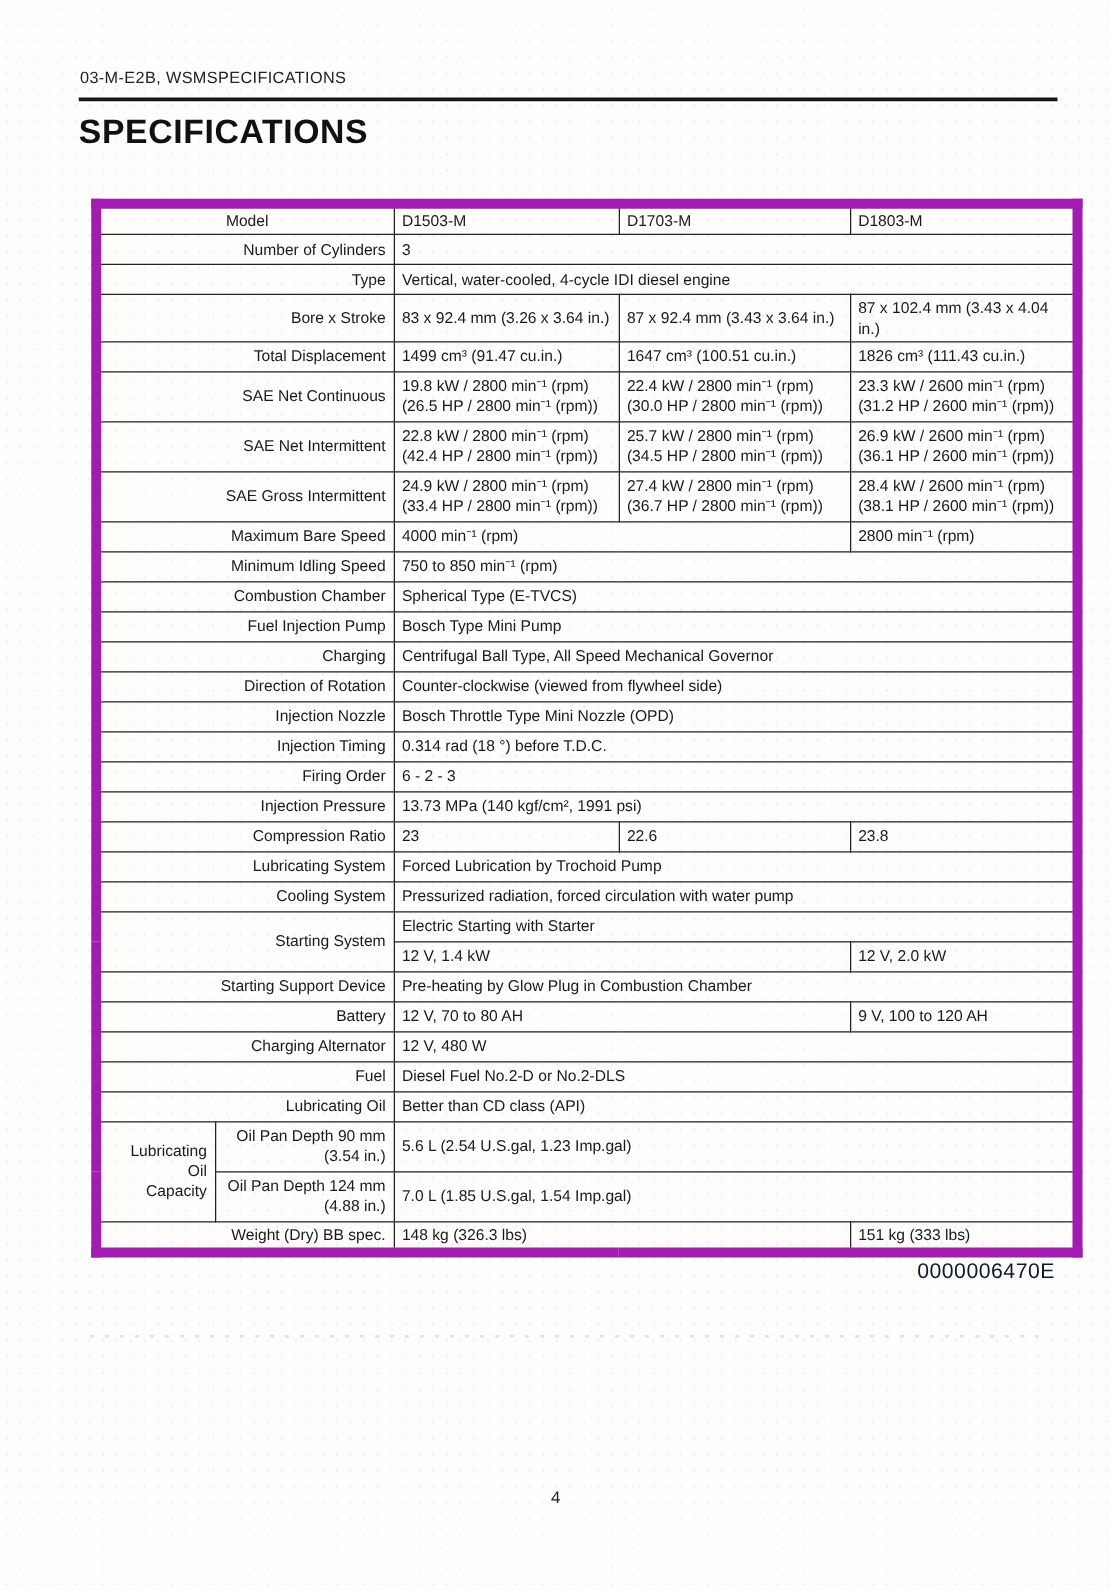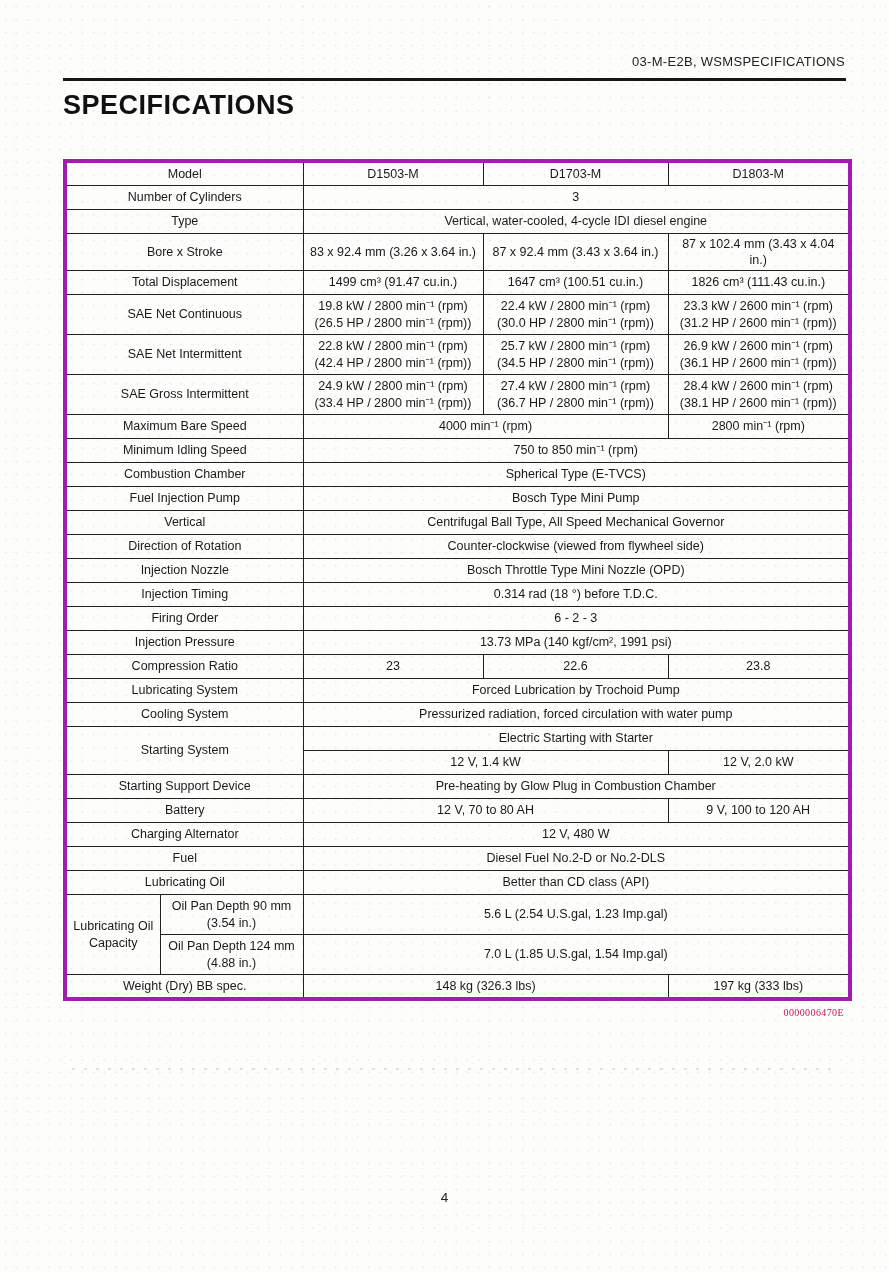--- a/index.html
+++ b/index.html
@@ -19,21 +19,21 @@
       radial-gradient(rgba(0,0,0,0.028) 1px, transparent 1.2px);
     background-size: 11px 13px, 17px 7px;
     background-position: 0 0, 5px 3px;
   }
   .page { position: absolute; inset: 0; }
 
   .running-header {
     position: absolute;
     top: 54px; left: 64px; right: 44px;
     display: flex;
-    justify-content: flex-end;
+    justify-content: flex-start;
     align-items: baseline;
     font-size: 13px;
     letter-spacing: 0.3px;
     color: #222;
   }
   .header-rule {
     position: absolute;
     top: 78px; left: 63px; right: 43px;
     height: 2.5px;
     background: #161616;
@@ -43,51 +43,50 @@
     top: 90px; left: 63px;
     margin: 0;
     font-size: 27px;
     font-weight: bold;
     letter-spacing: 0.5px;
     color: #111;
   }
 
   table.spec-table {
     position: absolute;
-    top: 159px; left: 63px;
+    top: 159px; left: 73px;
     width: 785px;
     border-collapse: collapse;
     table-layout: fixed;
-    border: 4px solid #a21caf;
+    border: 8px solid #a21caf;
     background: transparent;
   }
   .spec-table td, .spec-table th {
     border: 1px solid #212121;
     font-size: 12.5px;
     font-weight: normal;
     line-height: 1.3;
     vertical-align: middle;
     padding: 2px 6px;
     color: #1a1a1a;
     overflow: hidden;
   }
   .spec-table tr { height: 24px; }
   .spec-table tr.tall { height: 40px; }
-  .lbl { text-align: center; padding-left: 7px; }
-  .val { text-align: center; }
+  .lbl { text-align: right; padding-left: 7px; }
+  .val { text-align: left; }
   .b { font-weight: bold; }
   .pre { white-space: pre-line; margin-left: 24px; }
 
   .doc-number {
     position: absolute;
     top: 1007px; right: 45px;
-    font-size: 10px;
+    font-size: 17px;
     letter-spacing: 0.4px;
-    color: #be185d;
-    font-family: Liberation Serif, serif;
+    color: #0f172a;
   }
   .scan-line {
     position: absolute;
     top: 1068px; left: 72px; right: 58px;
     height: 2px;
     background: repeating-linear-gradient(90deg, rgba(0,0,0,0.20) 0 3px, transparent 3px 12px);
     opacity: 0.55;
   }
   .page-number {
     position: absolute;
@@ -195,21 +194,21 @@
         <td class="lbl" colspan="2">Combustion Chamber</td>
         <td class="val" colspan="3">Spherical Type (E-TVCS)</td>
       </tr>
 
       <tr>
         <td class="lbl" colspan="2">Fuel Injection Pump</td>
         <td class="val" colspan="3">Bosch Type Mini Pump</td>
       </tr>
 
       <tr>
-        <td class="lbl" colspan="2">Vertical</td>
+        <td class="lbl" colspan="2">Charging</td>
         <td class="val" colspan="3">Centrifugal Ball Type, All Speed Mechanical Governor</td>
       </tr>
 
       <tr>
         <td class="lbl" colspan="2">Direction of Rotation</td>
         <td class="val" colspan="3">Counter-clockwise (viewed from flywheel side)</td>
       </tr>
 
       <tr>
         <td class="lbl" colspan="2">Injection Nozzle</td>
@@ -292,21 +291,21 @@
       </tr>
       <tr class="tall">
         <td class="lbl pre">Oil Pan Depth 124 mm
 (4.88 in.)</td>
         <td class="val" colspan="3">7.0 L (1.85 U.S.gal, 1.54 Imp.gal)</td>
       </tr>
 
       <tr>
         <td class="lbl" colspan="2">Weight (Dry) BB spec.</td>
         <td class="val" colspan="2">148 kg (326.3 lbs)</td>
-        <td class="val">197 kg (333 lbs)</td>
+        <td class="val">151 kg (333 lbs)</td>
       </tr>
     </tbody>
   </table>
 
   <div class="doc-number">0000006470E</div>
   <div class="scan-line"></div>
   <div class="page-number">4</div>
 
 </div>
 

